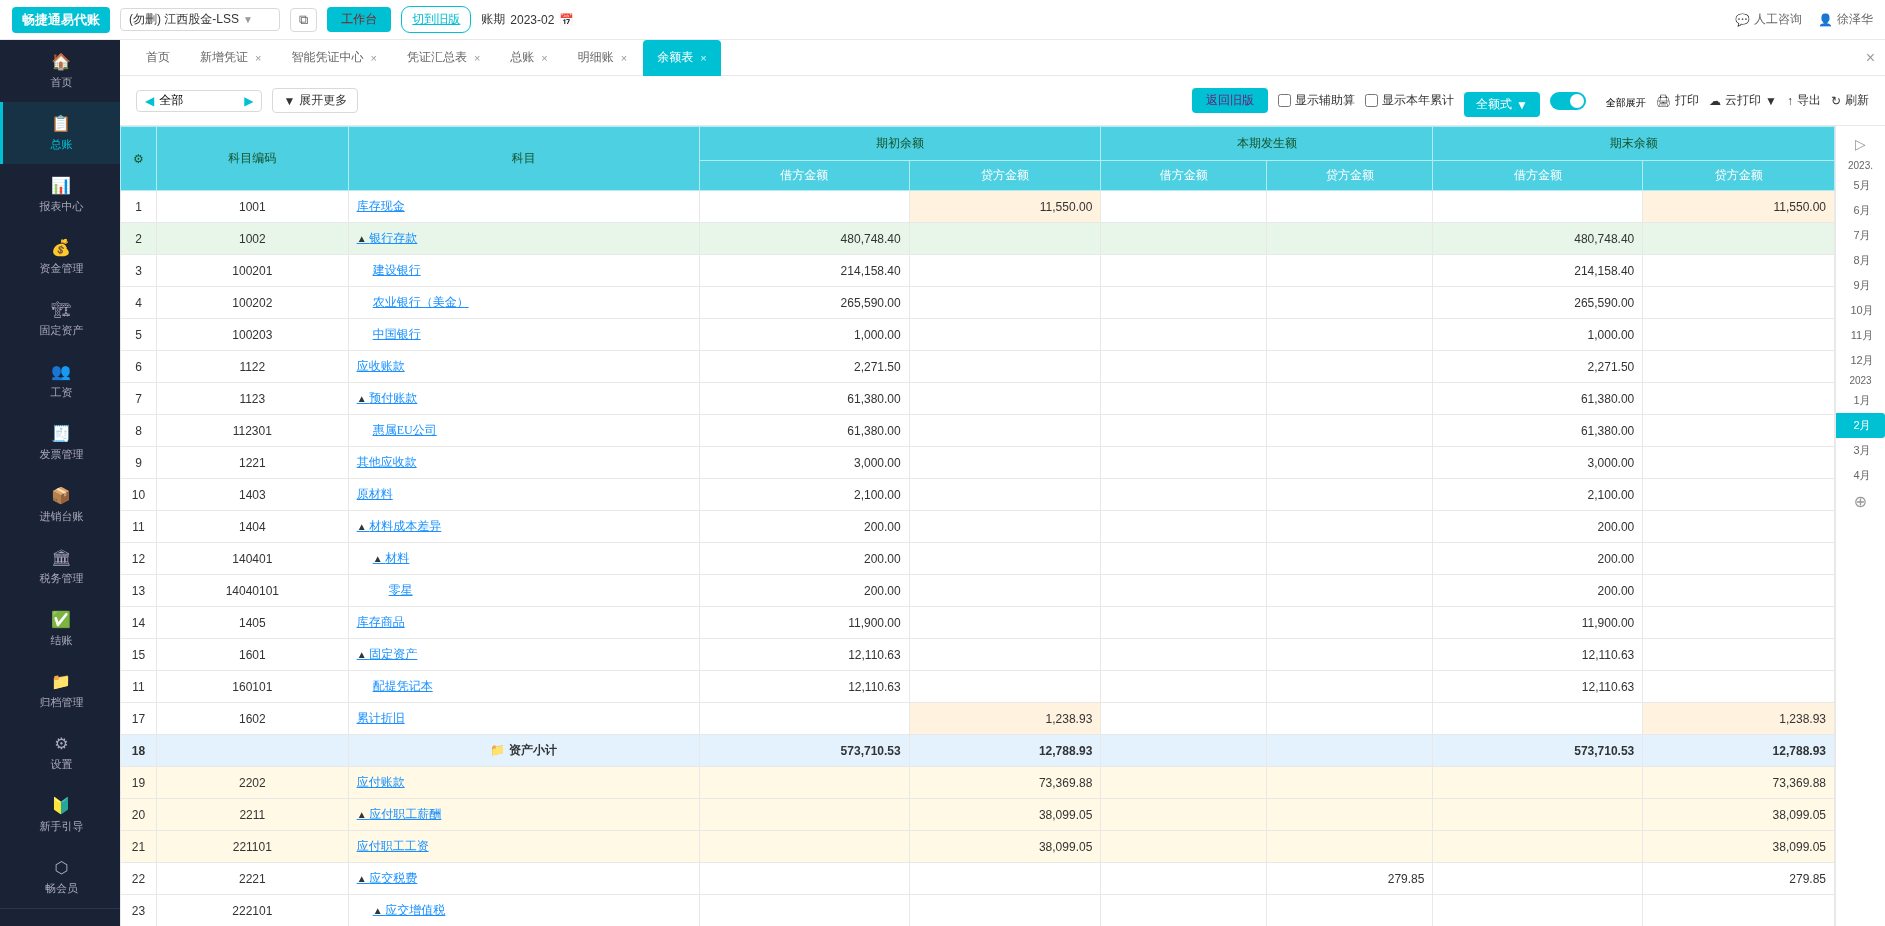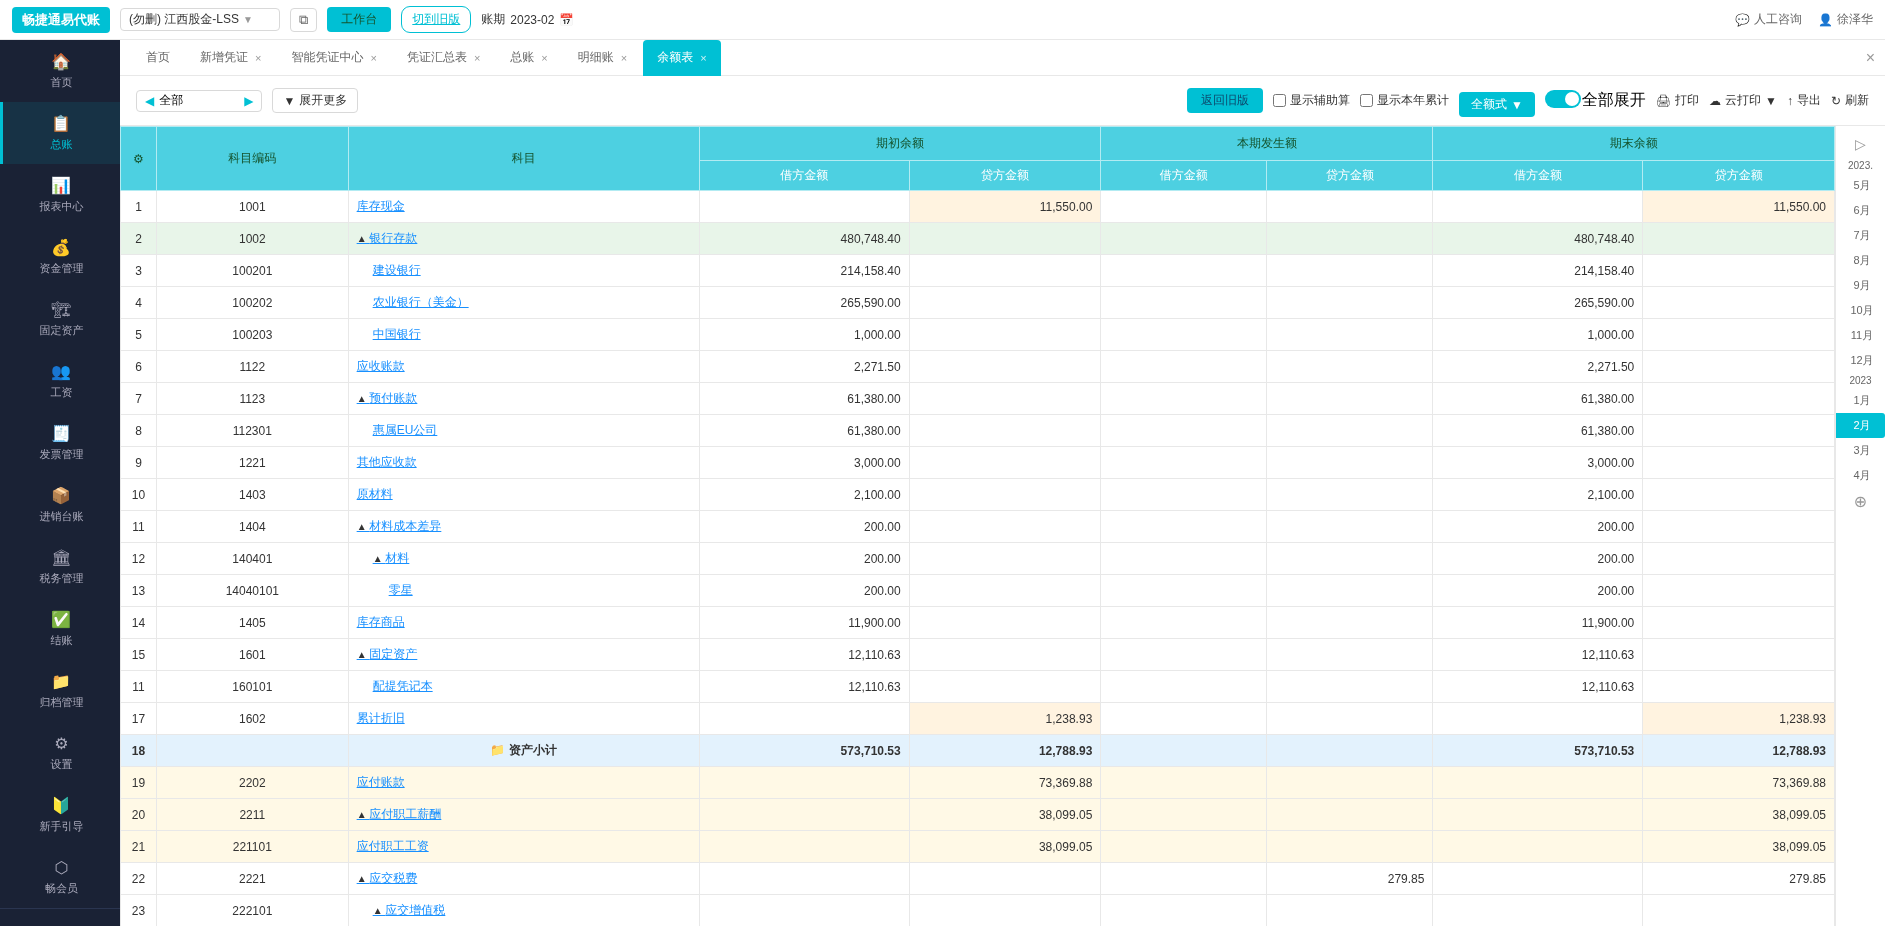--- a/index.html
+++ b/index.html
@@ -42,21 +42,21 @@
       border: 1px solid #d9d9d9;
       border-radius: 4px;
       padding: 3px 8px;
       background: #fff;
       cursor: pointer;
       font-size: 13px;
       color: #666;
     }
     .workbench-btn {
       background: #00c0d4;
-      color: #14532d;
+      color: #7f1d1d;
       border: none;
       border-radius: 4px;
       padding: 4px 14px;
       font-size: 12px;
       cursor: pointer;
     }
     .switch-btn {
       background: #fff;
       border: 1px solid #00c0d4;
       color: #00c0d4;
@@ -221,21 +221,21 @@
       color: #333;
     }
     .toolbar-right {
       margin-left: auto;
       display: flex;
       align-items: center;
       gap: 10px;
     }
     .back-btn {
       background: #00c0d4;
-      color: #0c4a6e;
+      color: #701a75;
       border: none;
       border-radius: 4px;
       padding: 4px 14px;
       font-size: 12px;
       cursor: pointer;
     }
     .checkbox-label {
       display: flex;
       align-items: center;
       gap: 4px;
@@ -251,23 +251,23 @@
       padding: 4px 12px;
       font-size: 12px;
       cursor: pointer;
       display: flex;
       align-items: center;
       gap: 4px;
       margin-top: 8px;
     }
     .toggle-wrap {
       display: flex;
-      align-items: flex-start;
-      gap: 1px;
-      font-size: 16px;
+      align-items: flex-end;
+      gap: 20px;
+      font-size: 10px;
     }
     .toggle {
       width: 36px;
       height: 18px;
       background: #00c0d4;
       border-radius: 9px;
       position: relative;
       cursor: pointer;
     }
     .toggle::after {
@@ -662,21 +662,21 @@
                   <td class="number">61,380.00</td>
                   <td class="number"></td>
                   <td class="number"></td>
                   <td class="number"></td>
                   <td class="number">61,380.00</td>
                   <td class="number"></td>
                 </tr>
                 <tr>
                   <td class="center row-num">8</td>
                   <td class="center">112301</td>
-                  <td class="link" style="padding-left: 24px;">惠属EU公司</td>
+                  <td class="link" style="padding-left: 24px; font-family: Liberation Serif, serif;">惠属EU公司</td>
                   <td class="number">61,380.00</td>
                   <td class="number"></td>
                   <td class="number"></td>
                   <td class="number"></td>
                   <td class="number">61,380.00</td>
                   <td class="number"></td>
                 </tr>
                 <tr>
                   <td class="center row-num">9</td>
                   <td class="center">1221</td>

